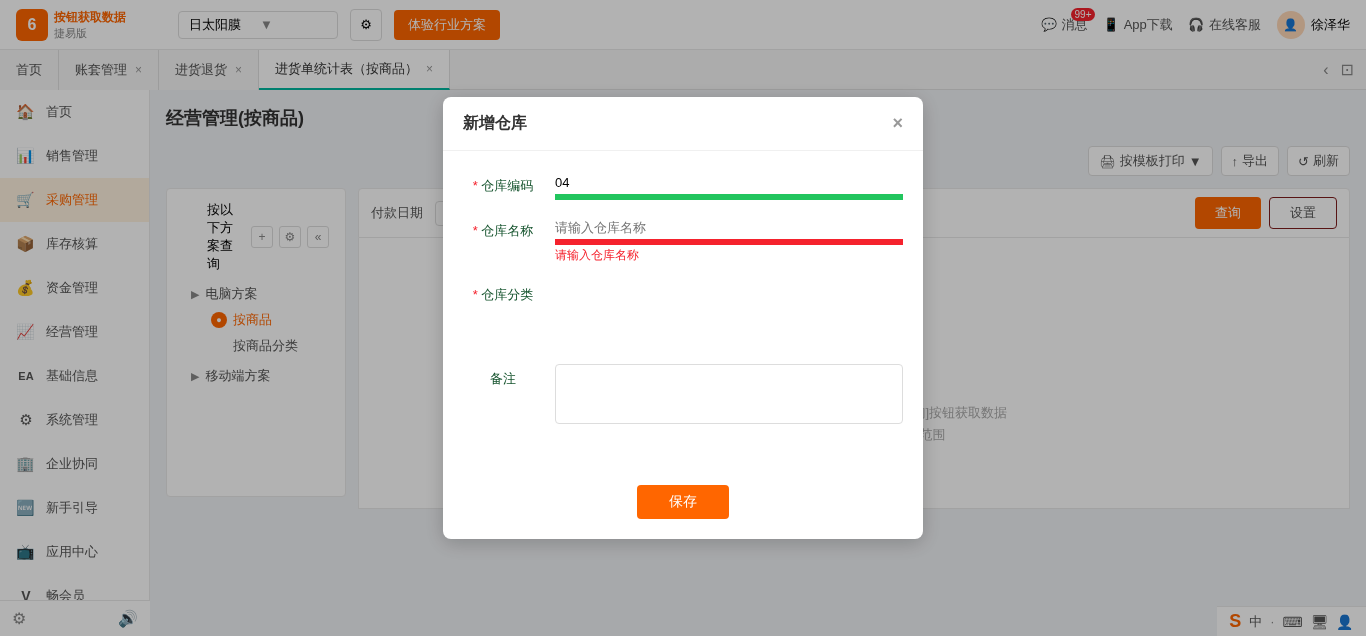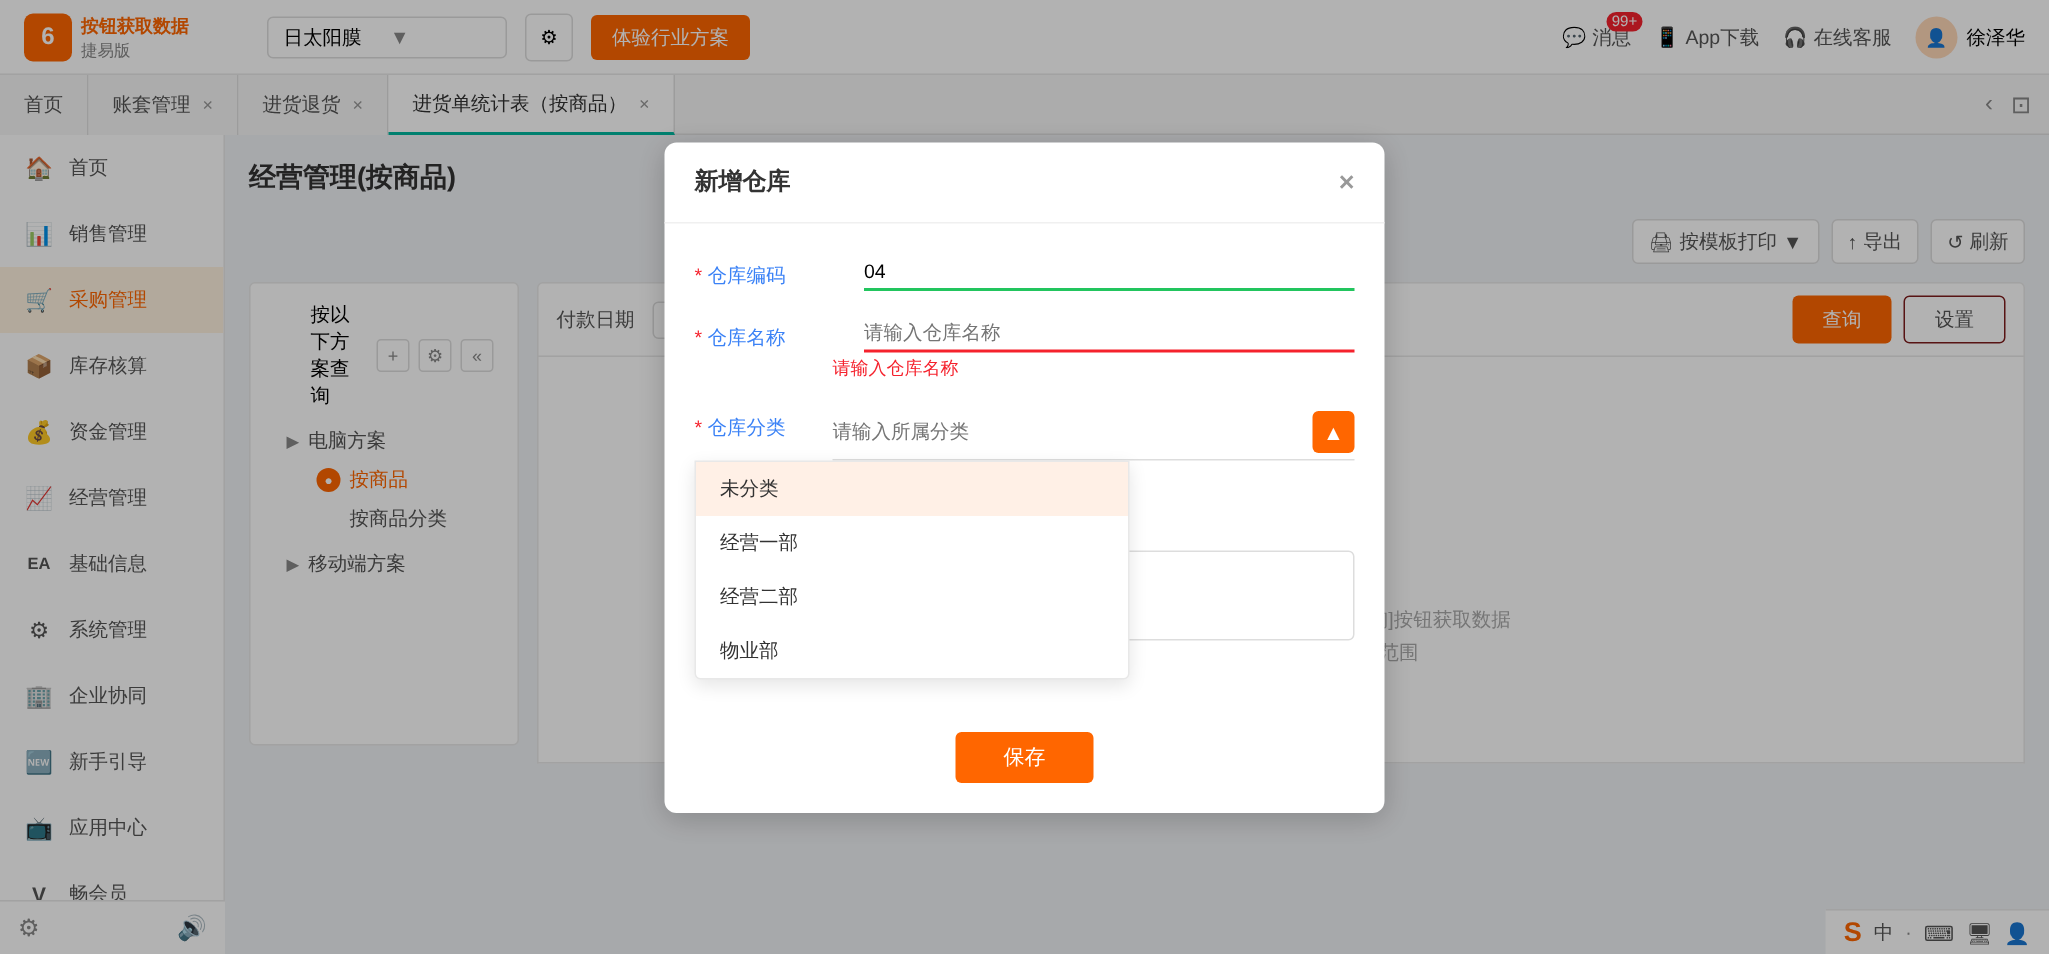--- a/index.html
+++ b/index.html
@@ -187,27 +187,27 @@
     }
     .modal-close {
       cursor: pointer; color: #999; font-size: 18px;
     }
     .modal-body { padding: 20px 20px 0 20px; }
     .form-row {
       display: flex; align-items: flex-start; gap: 12px;
       margin-bottom: 16px;
     }
     .form-label {
-      width: 80px; text-align: left; color: #3b82f6; font-size: 13px;
+      width: 80px; text-align: center; color: #14532d; font-size: 13px;
       padding-top: 6px; white-space: nowrap; flex-shrink: 0;
     }
     .required::before { content: '* '; color: #f5222d; }
     .form-input {
-      flex: 1; border: none; border-bottom: 2px solid #22c55e;
-      padding: 4px 0; font-size: 13px; outline: none; margin-left: 21px;
+      flex: 1; border: none; border-bottom: 6px solid #22c55e;
+      padding: 4px 0; font-size: 13px; outline: none;
     }
     .form-input.error { border-bottom-color: #f5222d; }
     .error-msg { color: #f5222d; font-size: 12px; margin-top: 2px; }
     .form-field-wrap { flex: 1; display: flex; flex-direction: column; }
 
     
     .category-wrap { flex: 1; position: relative; }
     .category-input-row {
       display: flex; align-items: center;
       border-bottom: 1px solid #ddd; padding: 4px 0;
@@ -506,33 +506,20 @@
       <div class="form-row">
         <label class="form-label required">仓库名称</label>
         <div class="form-field-wrap">
           <input class="form-input error" type="text" placeholder="请输入仓库名称" style="">
           <div class="error-msg">请输入仓库名称</div>
         </div>
       </div>
 
       <div class="form-row">
         <label class="form-label required">仓库分类</label>
-        <div class="category-wrap">
-          <div class="category-input-row">
-            <input class="category-input" type="text" placeholder="请输入所属分类" style="">
-            <div class="category-arrow">▲</div>
-          </div>
-
-          <div class="category-dropdown">
-            <div class="category-option selected">未分类</div>
-            <div class="category-option">经营一部</div>
-            <div class="category-option">经营二部</div>
-            <div class="category-option">物业部</div>
-          </div>
-        </div>
       </div>
 
       <div class="form-row" style="margin-top:60px;">
         <label class="form-label">备注</label>
         <textarea class="textarea-input" style=""></textarea>
       </div>
     </div>
     <div class="modal-footer">
       <button class="btn-save">保存</button>
     </div>

